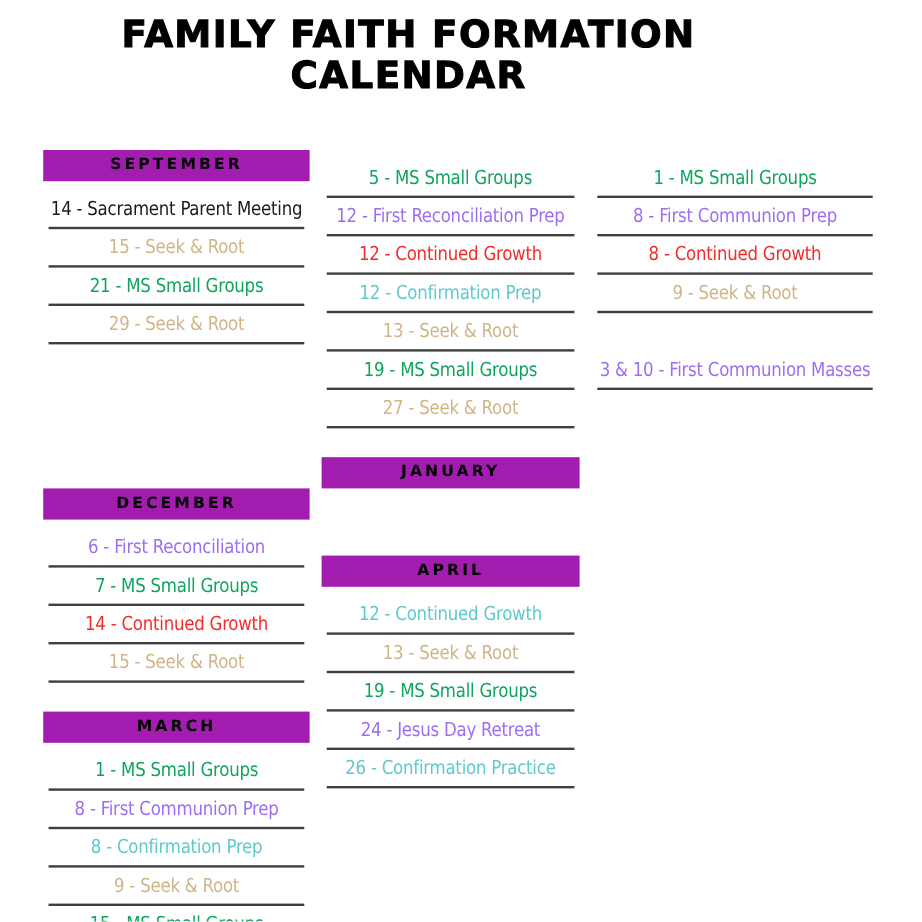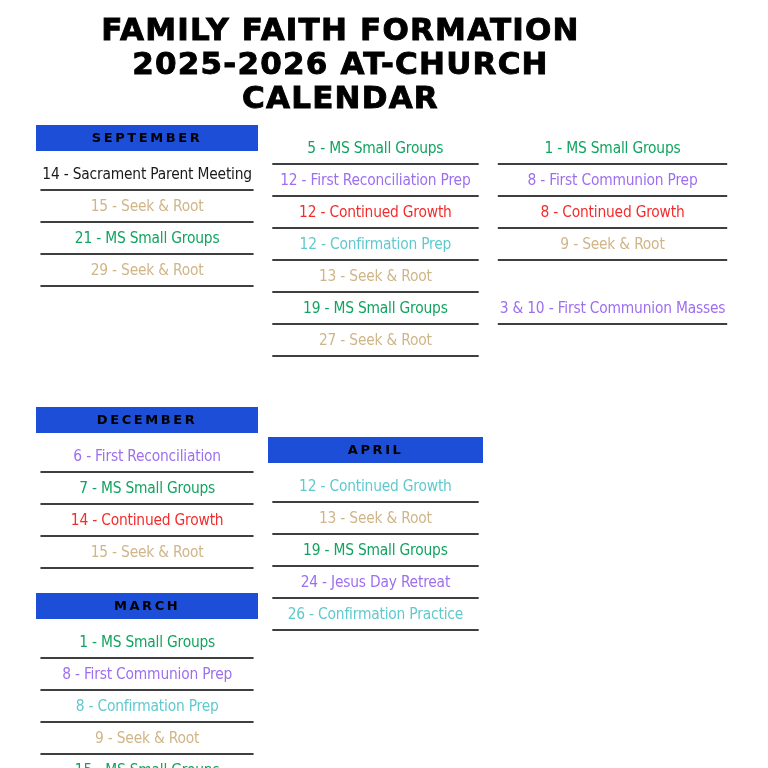--- a/index.html
+++ b/index.html
@@ -47,21 +47,21 @@
     padding: 0 36px;
     align-items: start;
   }
 
   .col { display: flex; flex-direction: column; }
 
   .month-block { width: 100%; margin-bottom: 24px; }
   .month-block:last-child { margin-bottom: 0; }
 
   .month-header {
-    background: #1d4ed8;
+    background: #a21caf;
     text-align: center;
     font-family: "DejaVu Sans", sans-serif;
     font-weight: 700;
     font-size: 13px;
     line-height: 26px;
     letter-spacing: 2.6px;
     color: #000000;
     text-transform: uppercase;
     padding: 0 4px;
     white-space: nowrap;
@@ -92,21 +92,20 @@
   .c-cyan   { color: #5fc9cd; }
   .c-tan    { color: #cfb587; }
 </style>
 </head>
 <body>
 
 <div class="page">
 
   <div class="title-block">
     <div class="title-line">FAMILY FAITH FORMATION</div>
-    <div class="title-line">2025-2026 AT-CHURCH</div>
     <div class="title-line">CALENDAR</div>
   </div>
 
   <div class="calendar">
     <div class="col">
         <div class="month-block" style="margin-bottom: 120px;">
           <div class="month-header">SEPTEMBER</div>
           <div class="events">
             <div class="event c-black">14 - Sacrament Parent Meeting</div>
             <div class="event c-tan">15 - Seek &amp; Root</div>
@@ -140,20 +139,21 @@
             <div class="event c-green">5 - MS Small Groups</div>
             <div class="event c-purple">12 - First Reconciliation Prep</div>
             <div class="event c-red">12 - Continued Growth</div>
             <div class="event c-cyan">12 - Confirmation Prep</div>
             <div class="event c-tan">13 - Seek &amp; Root</div>
             <div class="event c-green">19 - MS Small Groups</div>
             <div class="event c-tan">27 - Seek &amp; Root</div>
           </div>
         </div>
         <div class="month-block" style="margin-bottom: 56px;">
+          <div class="month-header">JANUARY</div>
         </div>
         <div class="month-block" style="margin-bottom: 24px;">
           <div class="month-header">APRIL</div>
           <div class="events">
             <div class="event c-cyan">12 - Continued Growth</div>
             <div class="event c-tan">13 - Seek &amp; Root</div>
             <div class="event c-green">19 - MS Small Groups</div>
             <div class="event c-purple">24 - Jesus Day Retreat</div>
             <div class="event c-cyan">26 - Confirmation Practice</div>
           </div>

